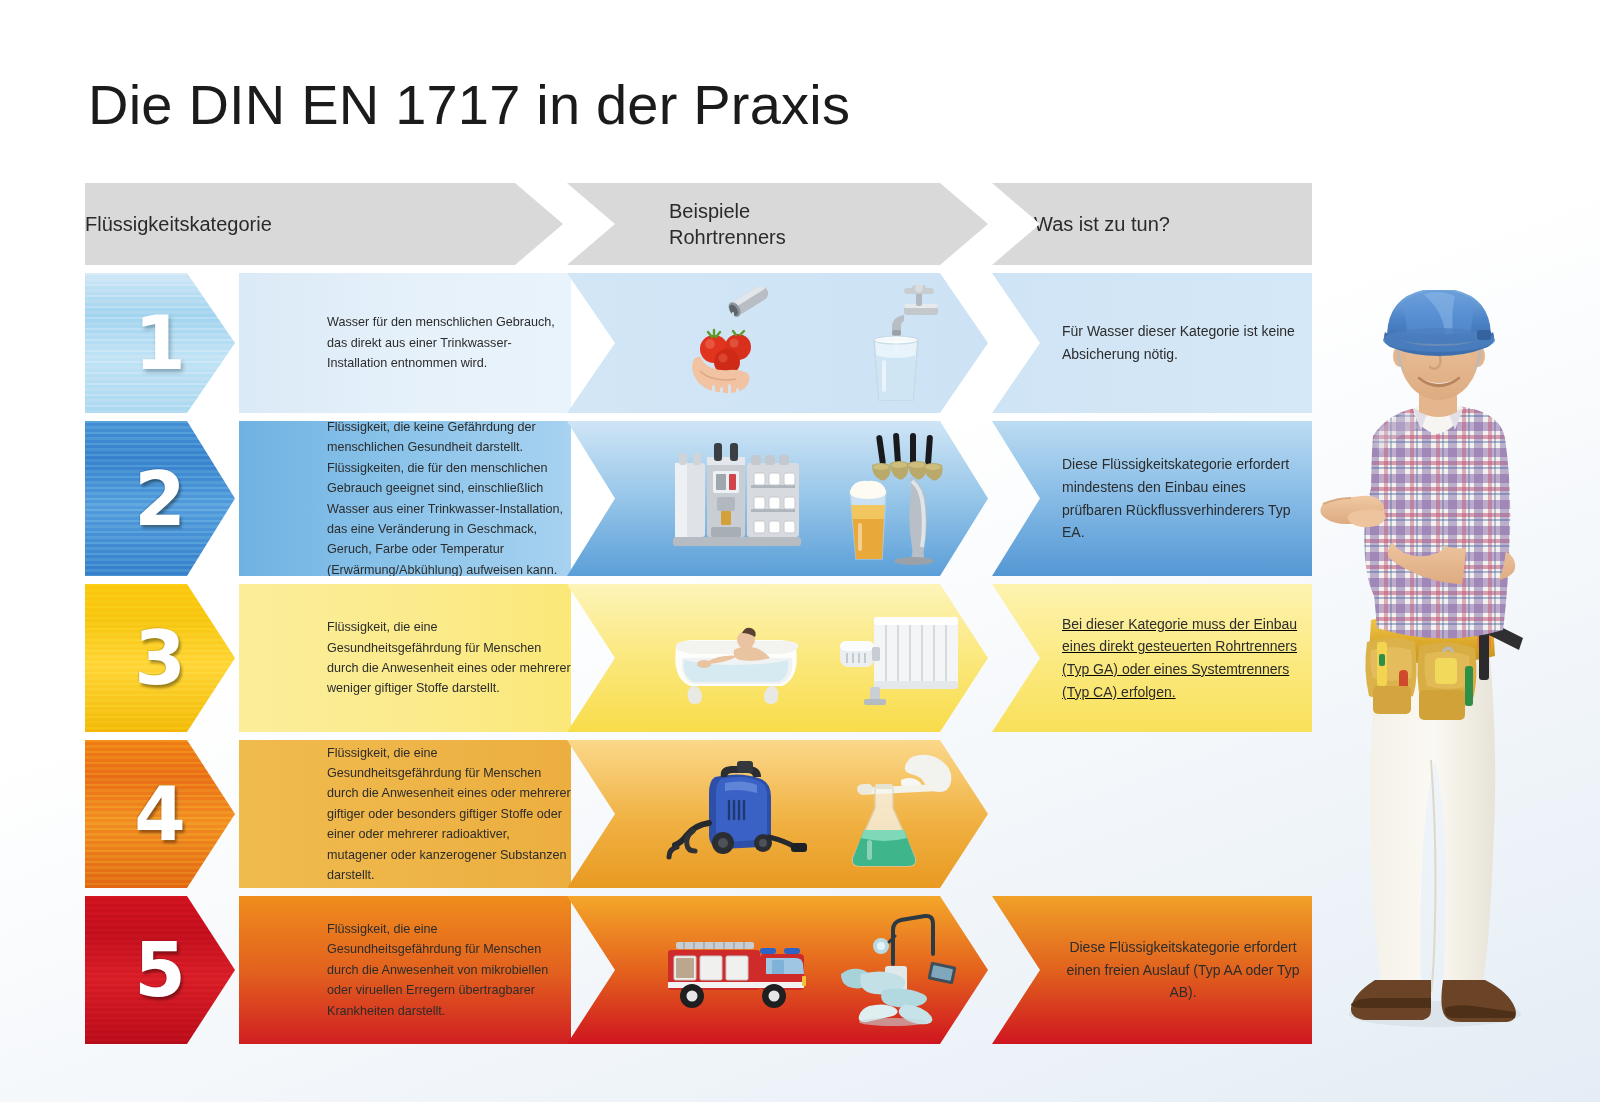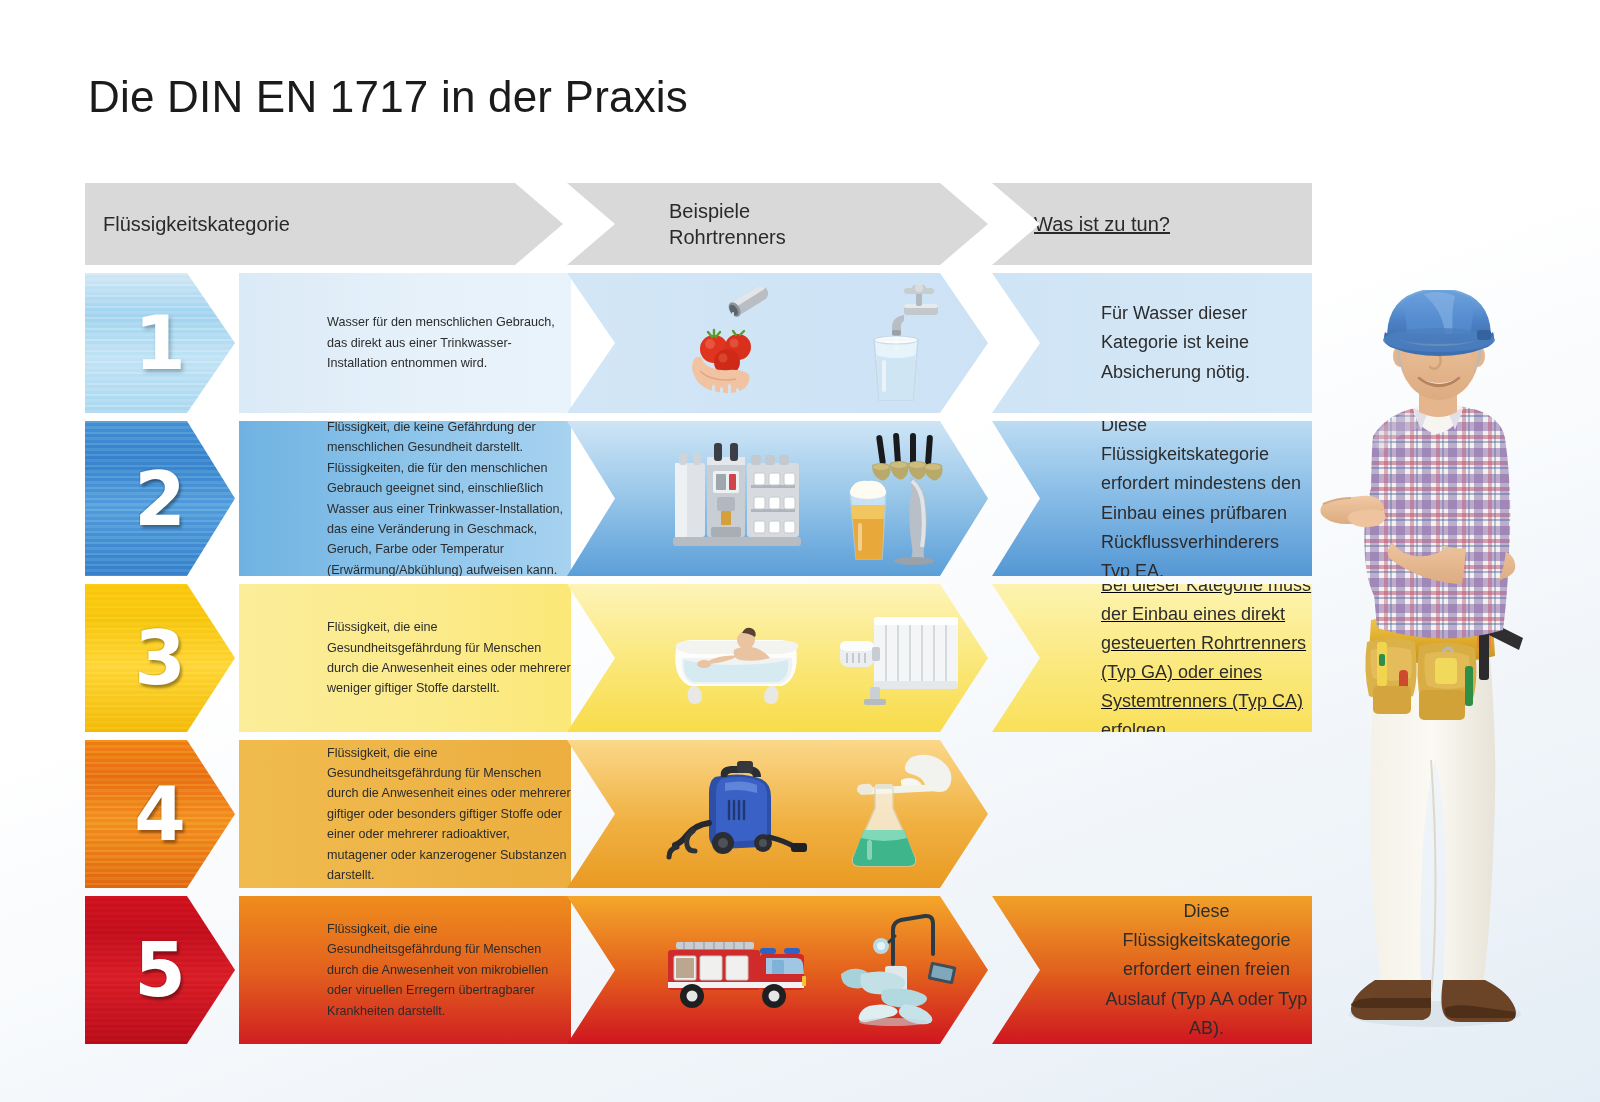--- a/index.html
+++ b/index.html
@@ -13,21 +13,21 @@
     position: relative;
     width: 1600px; height: 1102px;
     background: linear-gradient(160deg, #ffffff 0%, #ffffff 45%, #f2f6fa 72%, #e4edf5 100%);
     overflow: hidden;
   }
 
   
   #title {
     position: absolute;
     left: 88px; top: 72px;
-    font-size: 44px;
+    font-size: 56px;
     font-weight: 400;
     color: #1b1b1b;
     letter-spacing: 0.2px;
     white-space: nowrap;
   }
 
   
   #table {
     position: absolute;
     left: 85px; top: 183px;
@@ -48,23 +48,23 @@
   }
   .hdr-cell .htxt {
     font-size: 20px;
     color: #2a2a2a;
     line-height: 1.32;
     font-weight: 400;
   }
   .hdr-a { left: 0;    width: 478px; }
   .hdr-b { left: 482px; width: 421px; align-items: center; }
   .hdr-c { left: 907px; width: 320px; }
-  .hdr-a .htxt { margin-left: 18px; }
+  .hdr-a .htxt { }
   .hdr-b .htxt { margin-left: 102px; }
-  .hdr-c .htxt { margin-left: 42px; text-decoration: underline; }
+  .hdr-c .htxt { margin-left: 42px; }
   
   .hdr-a { clip-path: polygon(0 0, 430px 0, 478px 41px, 430px 82px, 0 82px); }
   .hdr-b { clip-path: polygon(0 0, 373px 0, 421px 41px, 373px 82px, 0 82px, 48px 41px); }
   .hdr-c { clip-path: polygon(0 0, 320px 0, 320px 82px, 0 82px, 48px 41px); }
 
   
   .row {
     position: relative;
     width: 1227px;
     margin-top: 8px;
@@ -120,24 +120,24 @@
   }
   
   .actcell {
     position: absolute;
     left: 907px; top: 0;
     width: 320px; height: 100%;
     clip-path: polygon(0 0, 320px 0, 320px 100%, 0 100%, 48px 50%);
     display: flex; align-items: center;
   }
   .actcell p {
-    font-size: 18px;
+    font-size: 14px;
     line-height: 1.62;
     color: #2c2c2c;
-    margin-left: 109px;
+    margin-left: 70px;
     width: 242px;
   }
 
   
   .illus {
     position: absolute; top: 0; height: 100%;
     display: flex; align-items: center; justify-content: center;
   }
   .illus-a { left: 95px;  width: 150px; }
   .illus-b { left: 255px; width: 150px; }

